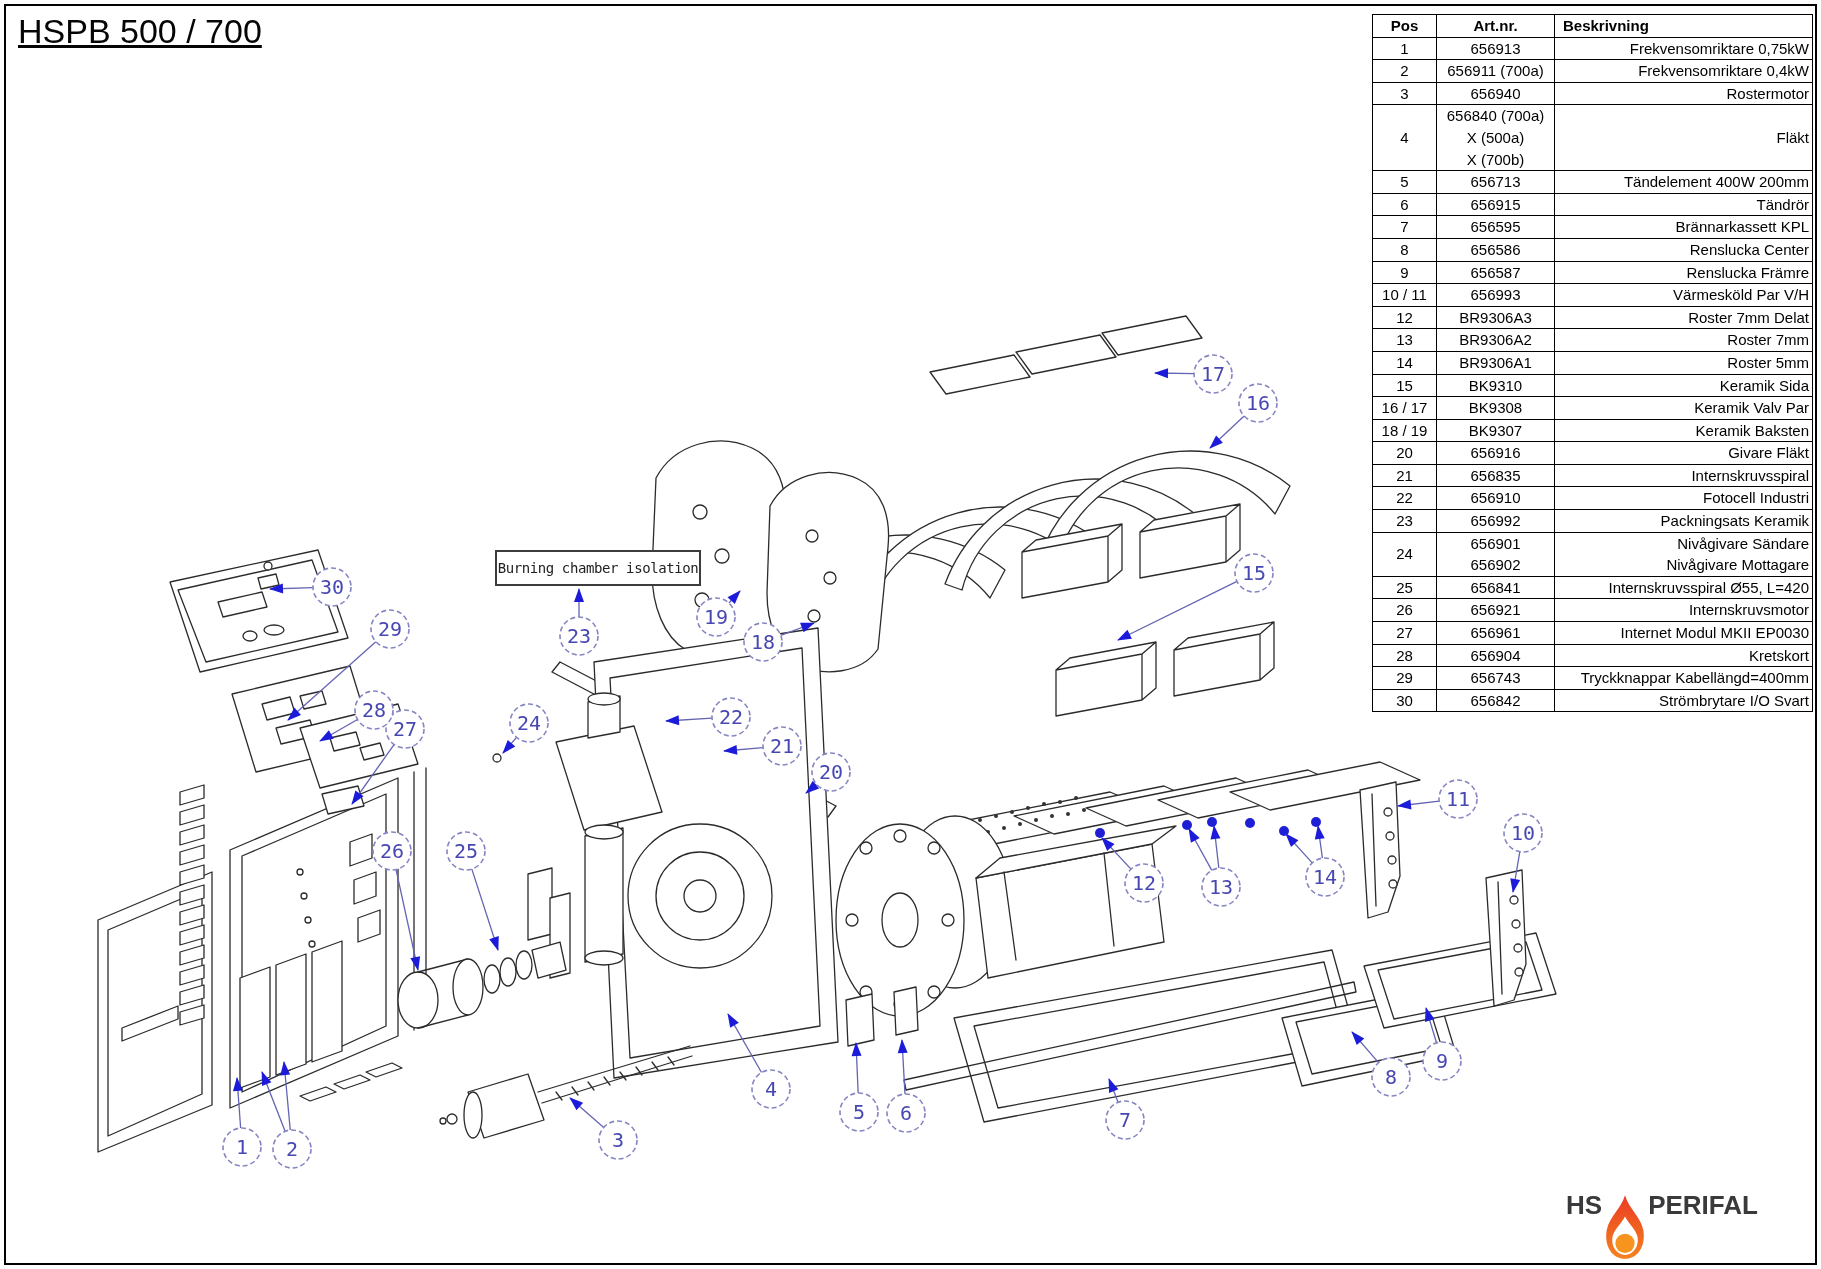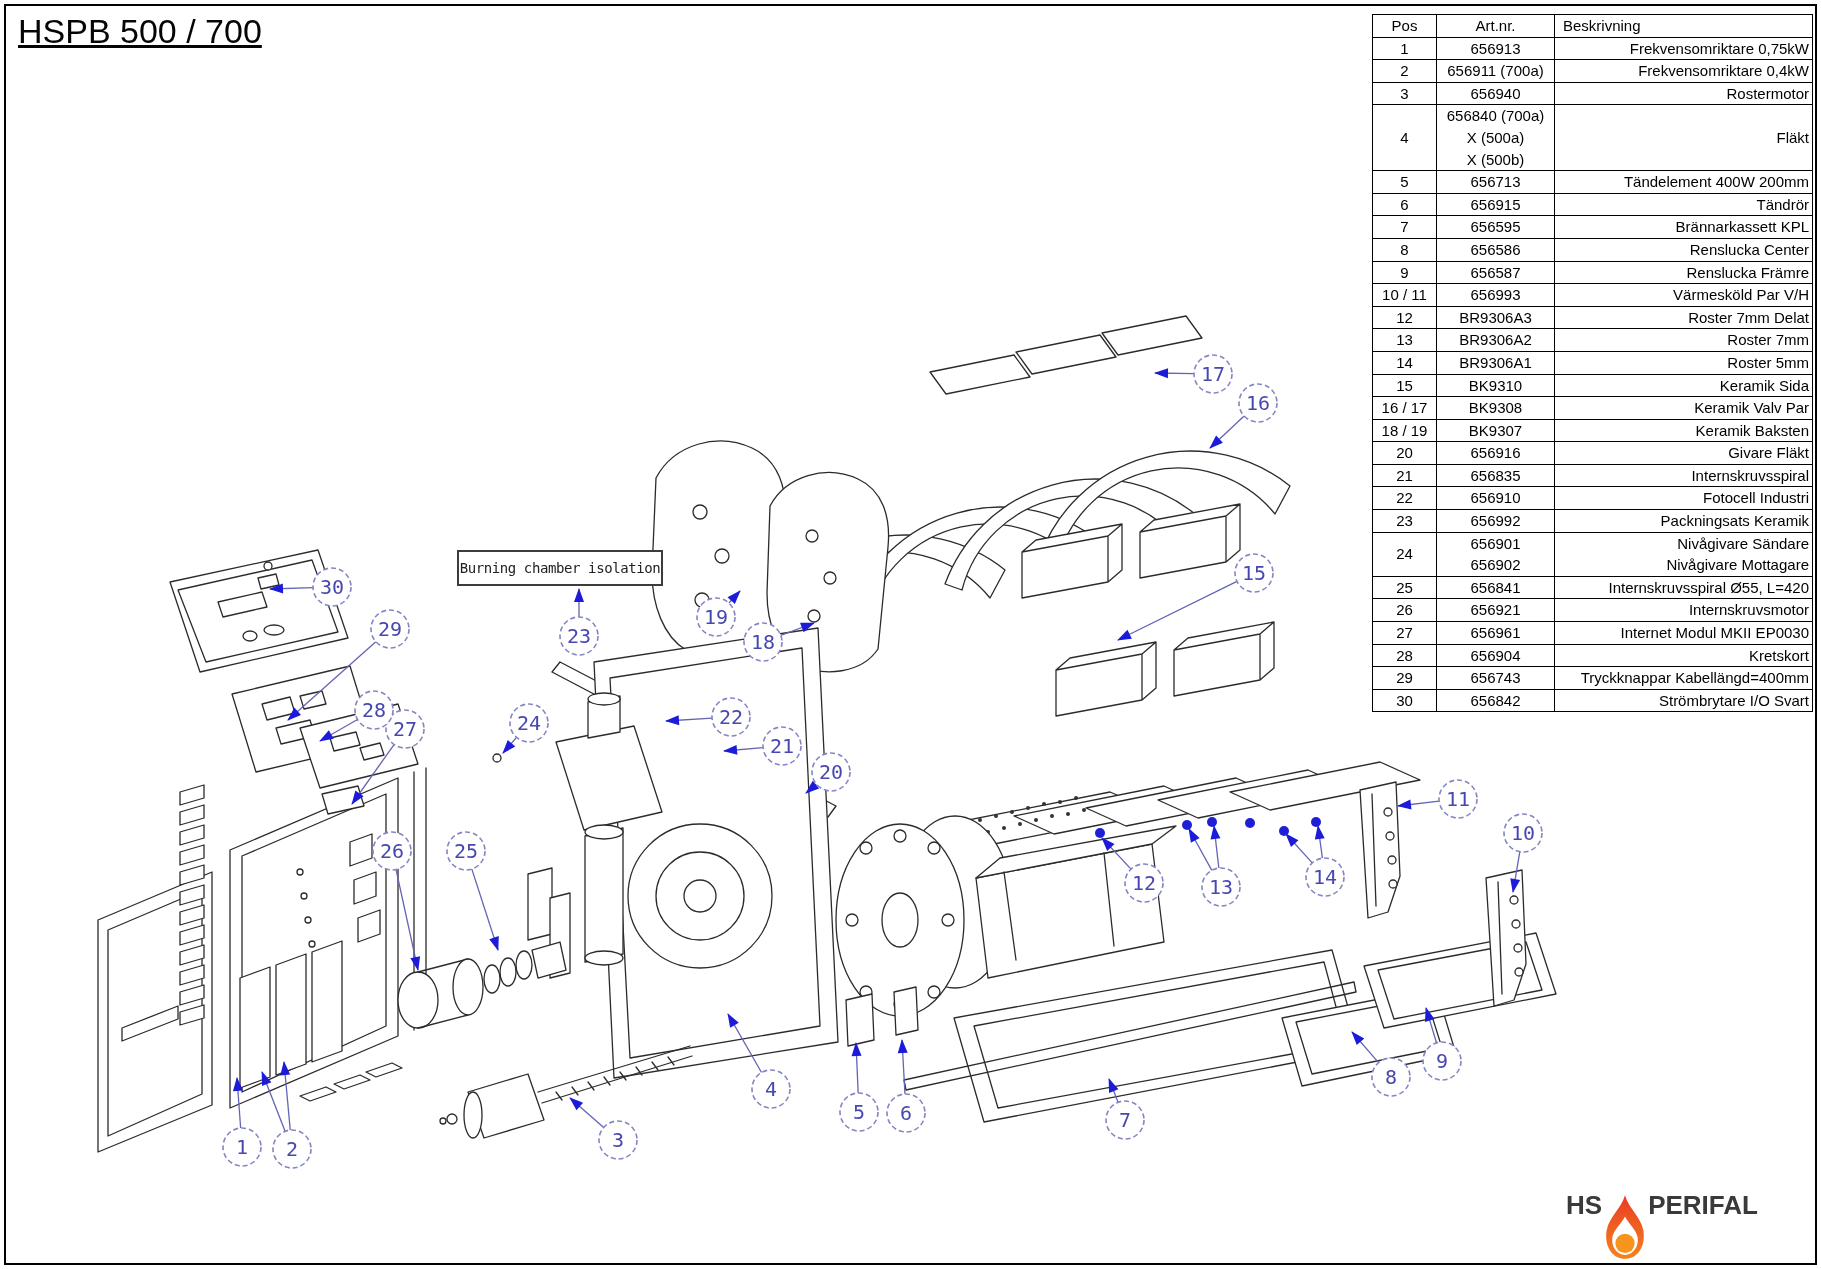--- a/index.html
+++ b/index.html
@@ -1,27 +1,27 @@
 <!DOCTYPE html>
 <html><head>
 <meta charset="utf-8">
 <style>
   html,body{margin:0;padding:0;background:#fff;}
   .page{position:relative;width:1821px;height:1269px;background:#fff;overflow:hidden;
         font-family:"Liberation Sans",sans-serif;color:#000;}
   .frame{position:absolute;left:4px;top:4px;right:4px;bottom:4px;border:2px solid #000;pointer-events:none;}
   .title{position:absolute;left:18px;top:10px;font-size:34px;line-height:43px;color:#050505;text-decoration:underline;}
   .drawing{position:absolute;left:0;top:0;}
-  .iso-label{position:absolute;left:457px;top:550px;width:206px;height:36px;border:2px solid #3c3c3c;
+  .iso-label{position:absolute;left:495px;top:550px;width:206px;height:36px;border:2px solid #3c3c3c;
              box-sizing:border-box;display:flex;align-items:center;justify-content:center;
              font:14px "DejaVu Sans Mono",monospace;letter-spacing:-0.4px;color:#222;background:#fff;white-space:nowrap;}
   .parts{position:absolute;left:1372px;top:14px;width:441px;border-collapse:collapse;table-layout:fixed;
          font:15px/21.6px "Liberation Sans",sans-serif;background:#fff;}
   .parts th,.parts td{border:1.6px solid #000;padding:0 3px;white-space:pre-line;overflow:hidden;}
-  .parts th{font-weight:normal;text-align:center;}
+  .parts th{font-weight:bold;text-align:center;}
   .parts th.h-desc{text-align:left;padding-left:8px;}
   .parts td.pos,.parts td.art{text-align:center;}
   .parts td.desc{text-align:right;}
   .logo{position:absolute;left:1566px;top:1192px;display:flex;align-items:flex-start;
         font-weight:bold;font-size:26px;line-height:1;color:#3a3a3c;}
   .logo .flame{margin:0 -2px;display:block;}
   .callout-circle{fill:#fff;stroke:#8585c2;stroke-width:1.6;stroke-dasharray:5 3;}
   .callout-num{fill:#4747b2;font:20px "DejaVu Sans Mono",monospace;text-anchor:middle;}
   .leader{stroke:#6464b4;stroke-width:1.3;fill:none;}
   .gdot{fill:#1f1fd6;stroke:none;}
@@ -449,21 +449,21 @@
         </tr>
         <tr>
           <td class="pos">3</td>
           <td class="art">656940</td>
           <td class="desc">Rostermotor</td>
         </tr>
         <tr>
           <td class="pos">4</td>
           <td class="art">656840 (700a)
 X (500a)
-X (500b)</td>
+X (700b)</td>
           <td class="desc">Fläkt</td>
         </tr>
         <tr>
           <td class="pos">5</td>
           <td class="art">656713</td>
           <td class="desc">Tändelement 400W 200mm</td>
         </tr>
         <tr>
           <td class="pos">6</td>
           <td class="art">656915</td>

